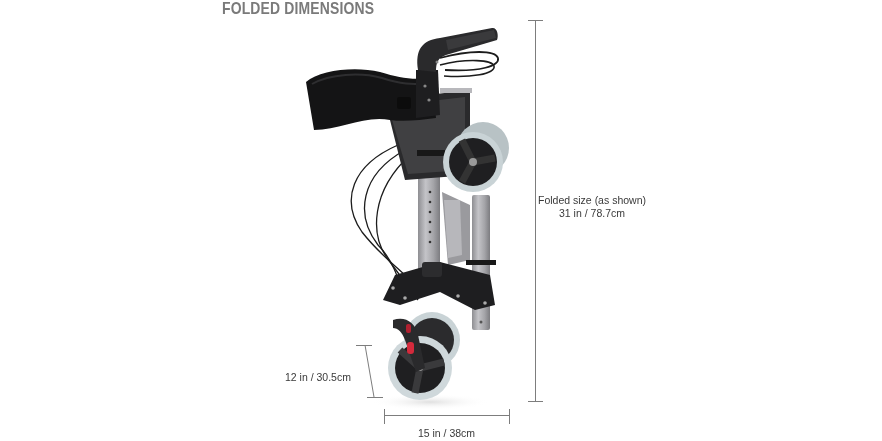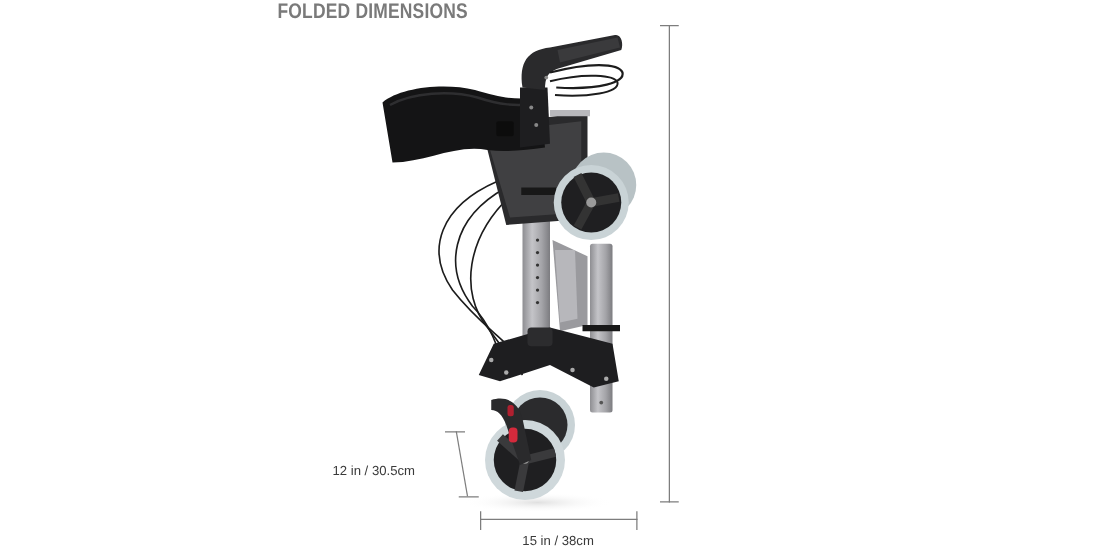--- a/index.html
+++ b/index.html
@@ -49,21 +49,21 @@
       width: 124px;
       text-align: center;
       font-family: "Liberation Sans", sans-serif;
       font-size: 10.5px;
       line-height: 12.5px;
       color: #3a3a3a;
     }
     .right-block .group { margin-bottom: 9px; }
     .right-block div { white-space: nowrap; }
     .label-height {
-      left: 266px;
+      left: 285px;
       top: 371px;
     }
     .label-width {
       left: 0;
       width: 893px;
       text-align: center;
       top: 427px;
     }
   </style>
 </head>
@@ -171,17 +171,21 @@
     <line x1="356" y1="345.5" x2="372" y2="345.5"></line>
     <line x1="367" y1="397.5" x2="383" y2="397.5"></line>
 
     <line x1="384" y1="415.5" x2="510" y2="415.5"></line>
     <line x1="384.5" y1="409" x2="384.5" y2="424"></line>
     <line x1="509.5" y1="409" x2="509.5" y2="424"></line>
   </g>
 </svg>
 
 <div class="right-block">
+  <div class="group">
+    <div>Folded size (as shown)</div>
+    <div>31 in / 78.7cm</div>
+  </div>
 </div>
 
 <div class="dim-label label-height">12 in / 30.5cm</div>
 
 <div class="dim-label label-width">15 in / 38cm</div>
 
 </body></html>

